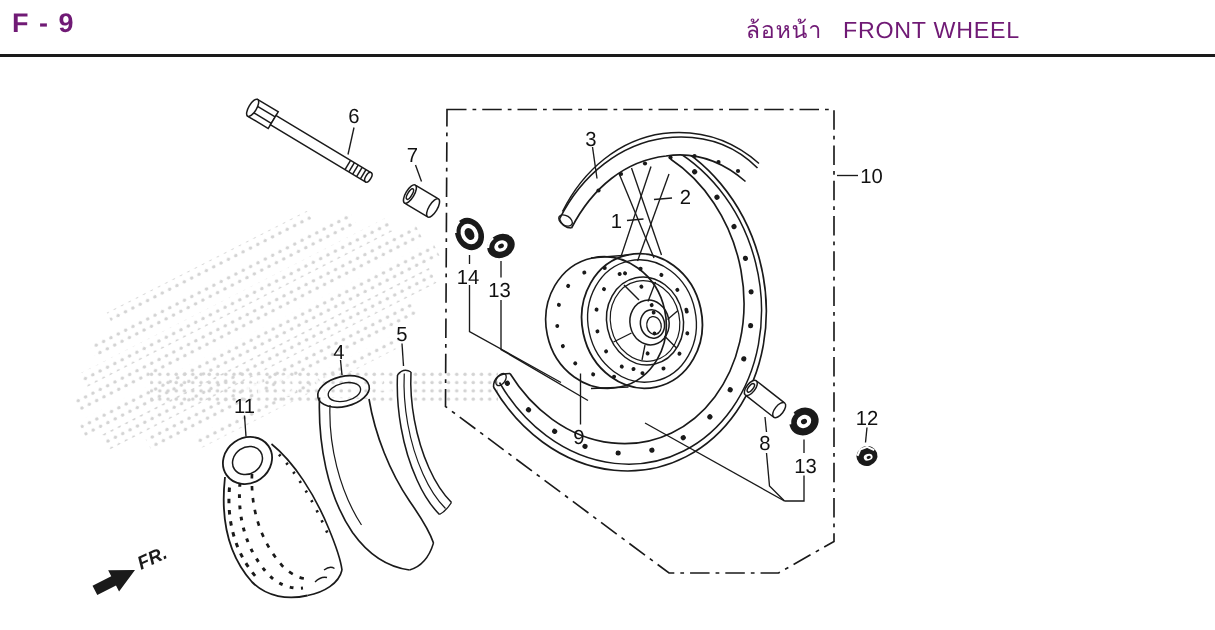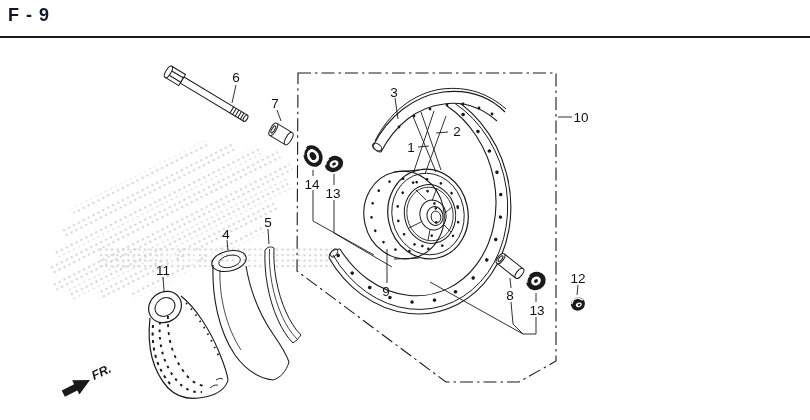--- a/index.html
+++ b/index.html
@@ -1,34 +1,35 @@
 <!DOCTYPE html>
 <html><head>
 <meta charset="utf-8">
 <style>
   html,body{margin:0;padding:0;background:#fff;}
   #page{position:relative;width:810px;height:420px;background:#fff;overflow:hidden;
-        font-family:"Liberation Sans", sans-serif;color:#0f172a;}
+        font-family:"Liberation Sans", sans-serif;color:#701a75;}
   #hdr-code{position:absolute;left:8px;top:5px;font-size:18px;font-weight:bold;letter-spacing:1px;}
   #hdr-title{position:absolute;left:0;top:7px;width:680px;text-align:right;font-size:15.5px;
              letter-spacing:.5px;white-space:pre;}
   #hdr-title .thai{margin-right:14px;}
   #hdr-rule{position:absolute;left:0;top:36px;width:810px;height:2px;background:#1a1a1a;}
   svg{position:absolute;left:0;top:0;}
   .ln{stroke:#1a1a1a;fill:none;}
   .ld{stroke:#1a1a1a;stroke-width:.9;fill:none;}
   .callout{font-size:13.5px;fill:#111;text-anchor:middle;}
   .wm{opacity:.8;}
 </style>
 </head>
 <body>
 
 <div id="page">
 
   <div id="hdr-code">F - 9</div>
+  <div id="hdr-title"><span class="thai">ล้อหน้า</span><span>FRONT WHEEL</span></div>
   <div id="hdr-rule"></div>
 
   <svg width="810" height="420" viewBox="0 0 810 420">
     <defs>
       <pattern id="wdots" width="5.5" height="5.5" patternUnits="userSpaceOnUse">
         <circle cx="2" cy="2" r="1.15" fill="#c9c9c9"></circle>
       </pattern>
     </defs>
 
     <g class="wm">

